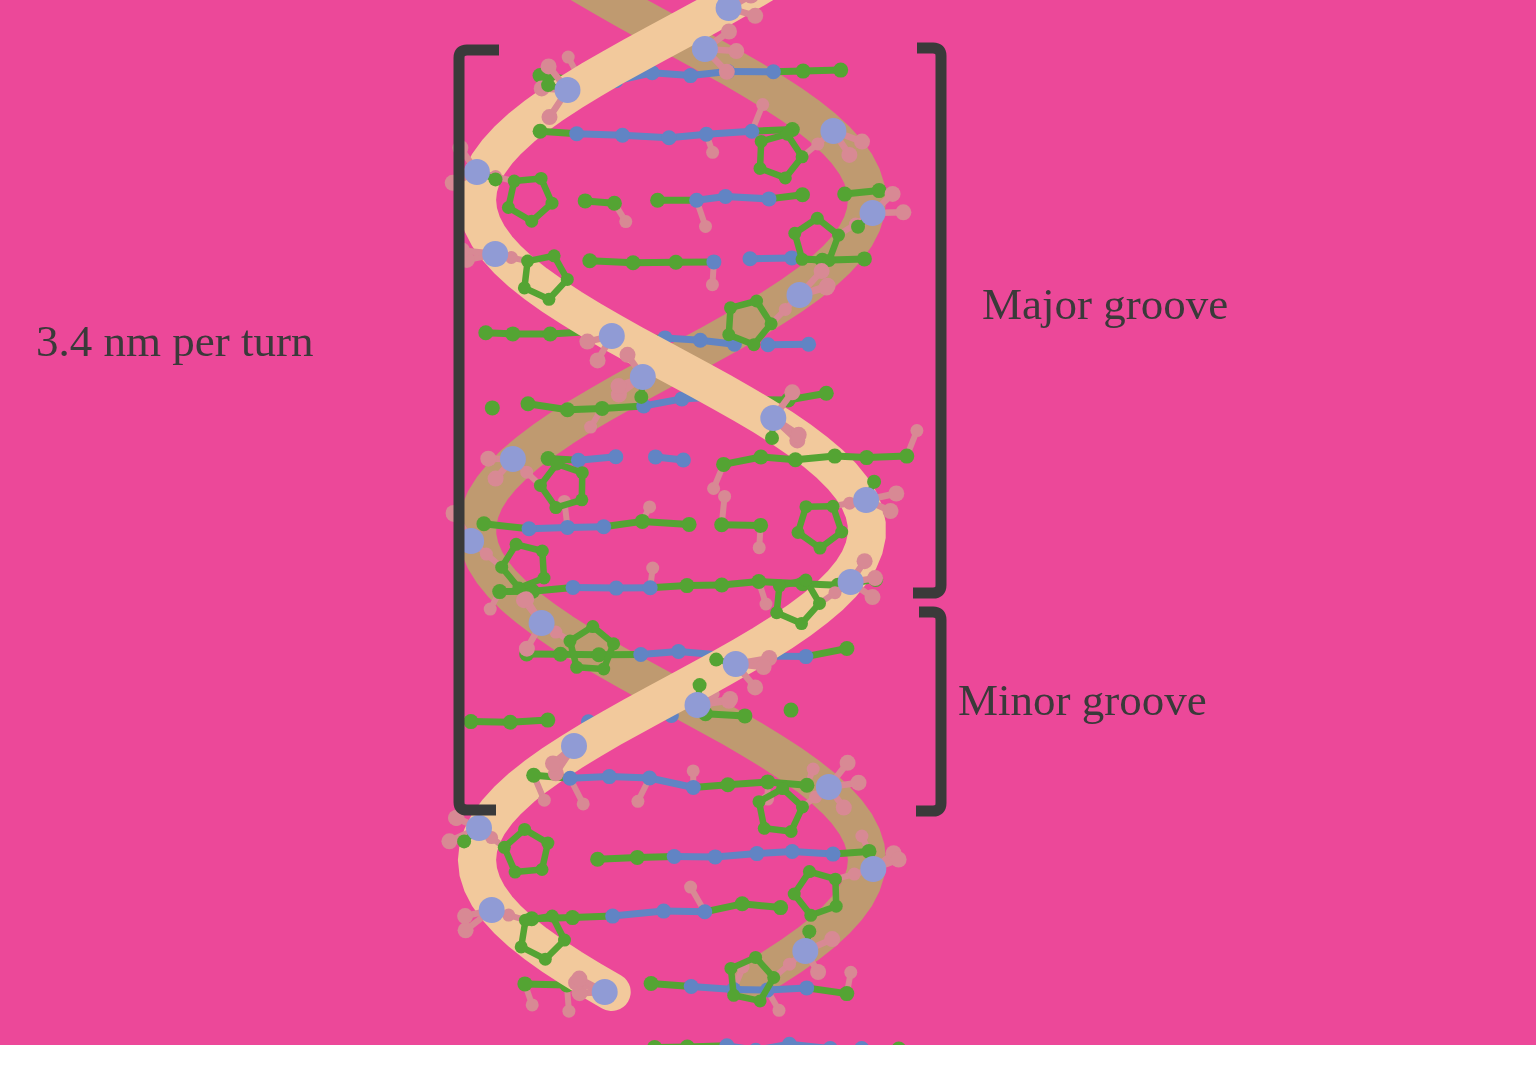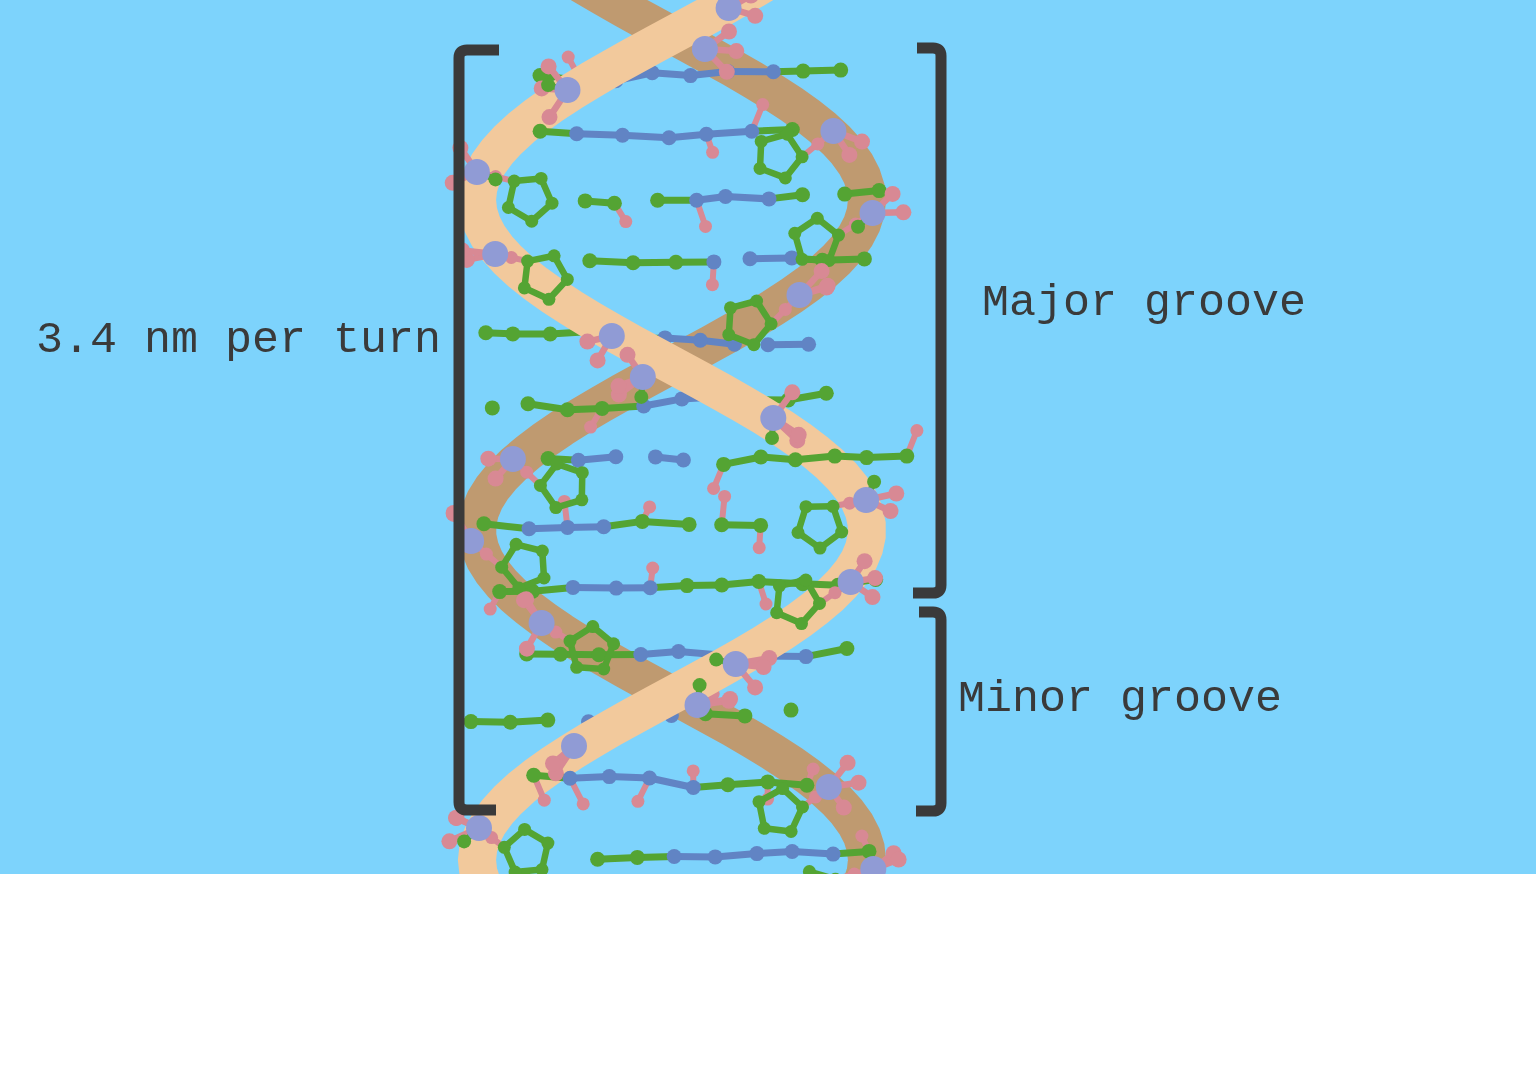--- a/index.html
+++ b/index.html
@@ -1,21 +1,21 @@
 <!DOCTYPE html>
 <html><head>
 <meta charset="utf-8">
 <style>
   html,body{margin:0;padding:0;background:#fff;}
   .stage{
     position:relative;
-    width:1536px;height:874px;
-    background:#7dd3fc;
+    width:1536px;height:1045px;
+    background:#ec4899;
     overflow:hidden;
-    font-family:Liberation Mono, monospace;
+    font-family:Liberation Serif, serif;
   }
   .stage svg{position:absolute;left:0;top:0;}
   .bracket{fill:none;stroke-width:11px;}
   .label{
     position:absolute;
     font-size:45px;
     color:#3a3a3a;
     white-space:nowrap;
     line-height:1.2;
   }

